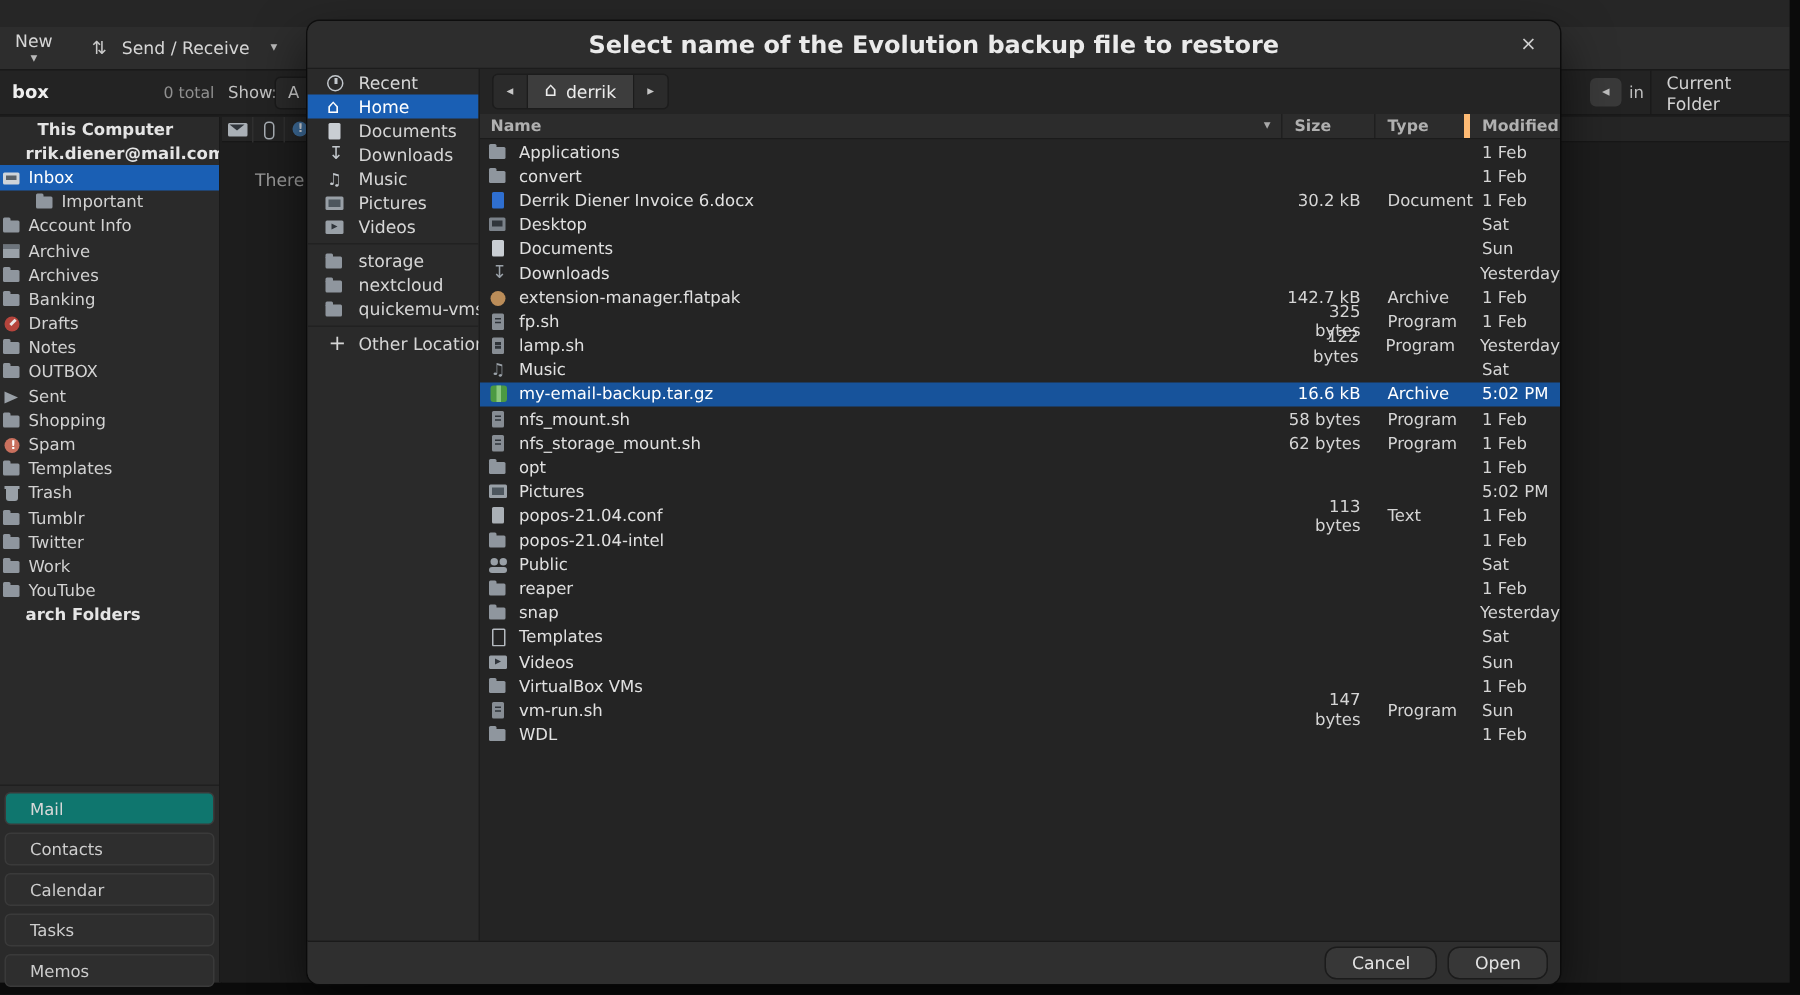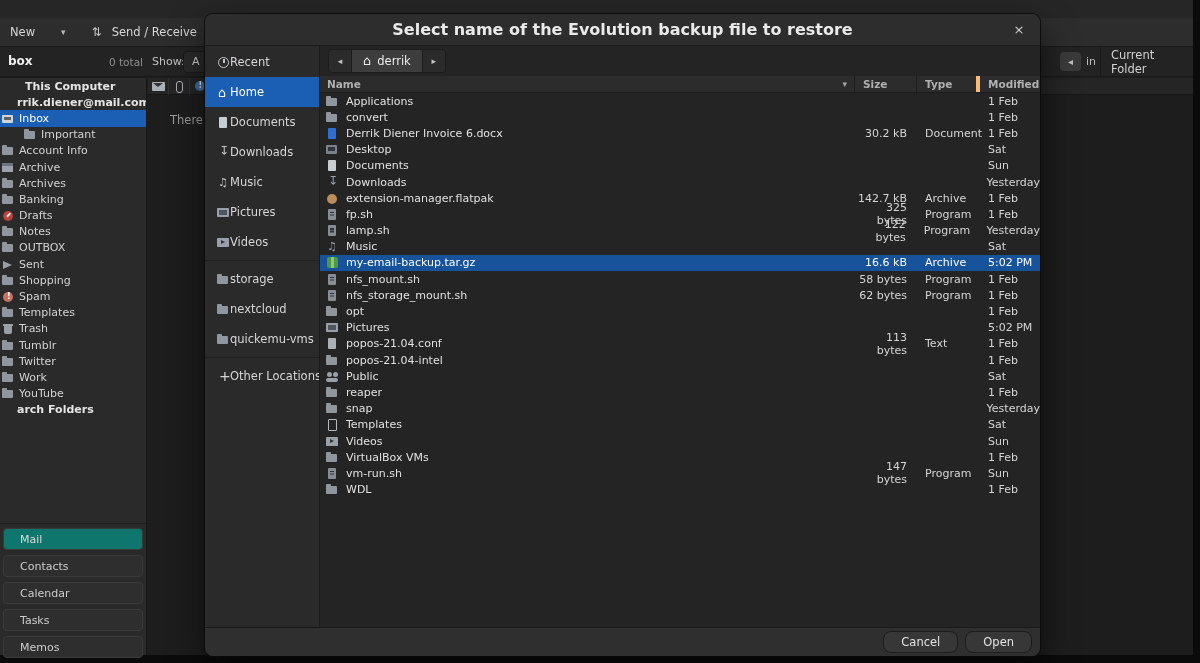--- a/index.html
+++ b/index.html
@@ -5,21 +5,21 @@
   html,body{margin:0;padding:0;background:#0b0b0b;width:1200px;height:663px;overflow:hidden;
     font-family:"DejaVu Sans","Liberation Sans",sans-serif;-webkit-font-smoothing:antialiased;}
   *{box-sizing:border-box;}
 
   
   #evo{position:absolute;left:0;top:8;width:1193px;height:655px;background:#1d1d1d;}
   #menubar{position:absolute;left:0;top:0;right:0;height:18px;background:#262626;display:flex;align-items:center;padding-left:3px;}
   #menubar .mi{font-size:11px;color:#d8d8d8;padding:0 9px;line-height:18px;}
   #toolbar{position:absolute;left:0;top:18px;right:0;height:28px;background:#2d2d2d;display:flex;align-items:center;color:#d6d6d6;font-size:11.5px;}
   #toolbar .arrow{font-size:9px;color:#b9b9b9;}
-  #btn-new{display:flex;align-items:center;gap:26px;margin-left:10px;}
+  #btn-new{display:flex;align-items:center;margin-left:10px;flex-direction:column;}
   #btn-sr{display:flex;align-items:center;gap:10px;margin-left:26px;}
   #sr-glyph{font-size:12px;color:#c9c9c9;}
   #searchrow{position:absolute;left:0;top:46px;right:0;height:31px;background:#232323;border-top:1px solid #191919;border-bottom:1px solid #191919;}
   #fol-title{position:absolute;left:8px;top:7px;font-size:12px;font-weight:bold;color:#efefef;}
   #fol-total{position:absolute;left:85px;top:9px;width:58px;text-align:right;font-size:10.5px;color:#8f8f8f;}
   #show-label{position:absolute;left:152px;top:8px;font-size:11px;color:#c2c2c2;}
   #show-dd{position:absolute;left:183px;top:4px;width:80px;height:22px;background:#2a2a2a;border:1px solid #1a1a1a;border-radius:4px;color:#d0d0d0;font-size:11px;line-height:20px;padding-left:8px;}
   #clear-btn{position:absolute;left:1060px;top:5px;width:21px;height:19px;background:#3a3a3a;border-radius:4px;color:#bdbdbd;font-size:10px;text-align:center;line-height:19px;}
   #in-label{position:absolute;left:1086px;top:8px;font-size:11px;color:#bdbdbd;}
   #scope{position:absolute;left:1100px;top:0;bottom:0;right:0;border-left:1px solid #1a1a1a;display:flex;align-items:center;padding-left:10px;color:#d2d2d2;font-size:11.5px;}
@@ -41,21 +41,21 @@
   #empty-text{position:absolute;left:22px;top:35px;font-size:11.5px;color:#9a9a9a;}
 
   
   #dialog{position:absolute;left:205px;top:14px;width:835px;height:642px;background:#242424;border-radius:8px;
     box-shadow:0 14px 34px rgba(0,0,0,.6),0 0 0 1px #101010;}
   #titlebar{position:absolute;left:0;top:0;right:0;height:32px;background:#2d2d2d;border-bottom:1px solid #1c1c1c;border-radius:8px 8px 0 0;}
   #dlg-title{text-align:center;line-height:32px;font-size:16px;font-weight:bold;color:#eaeaea;}
   #dlg-close{position:absolute;right:10px;top:0;width:22px;height:32px;text-align:center;line-height:32px;color:#cfcfcf;font-size:13px;}
   #dlg-body{position:absolute;left:0;top:32px;right:0;bottom:29px;display:flex;}
   #places{width:115px;background:#2a2a2a;border-right:1px solid #1c1c1c;padding-top:1px;overflow:hidden;}
-  .place{display:flex;align-items:center;height:30px;padding-left:12px;font-size:11.5px;color:#d6d6d6;white-space:nowrap;}
+  .place{display:flex;align-items:center;height:16px;padding-left:12px;gap:9px;font-size:11.5px;color:#d6d6d6;white-space:nowrap;}
   .place.selected{background:var(--sel,#1a5fb4);color:#fff;}
   .side-sep{height:1px;background:#212121;margin:3px 0;}
   #chooser-main{flex:1;display:flex;flex-direction:column;min-width:0;}
   #pathbar{height:30px;display:flex;align-items:center;padding-left:8px;}
   #pathgroup{display:inline-flex;height:24px;border:1px solid #1c1c1c;border-radius:4px;overflow:hidden;}
   .pb-nav{width:22px;background:#2b2b2b;color:#c6c6c6;font-size:9px;display:flex;align-items:center;justify-content:center;}
   #pb-loc{background:#3d3d3d;color:#ececec;display:flex;align-items:center;gap:6px;padding:0 11px;font-size:11.5px;border-left:1px solid #1c1c1c;border-right:1px solid #1c1c1c;}
   #pb-loc .homeglyph{font-size:13px;line-height:12px;}
   #listheader{height:17px;background:#2c2c2c;border-bottom:1px solid #1b1b1b;display:flex;font-size:10.5px;font-weight:bold;color:#b0b0b0;align-items:center;}
   .h-name{width:535px;display:flex;justify-content:space-between;align-items:center;padding:0 7px;border-right:1px solid #1f1f1f;height:100%;}

